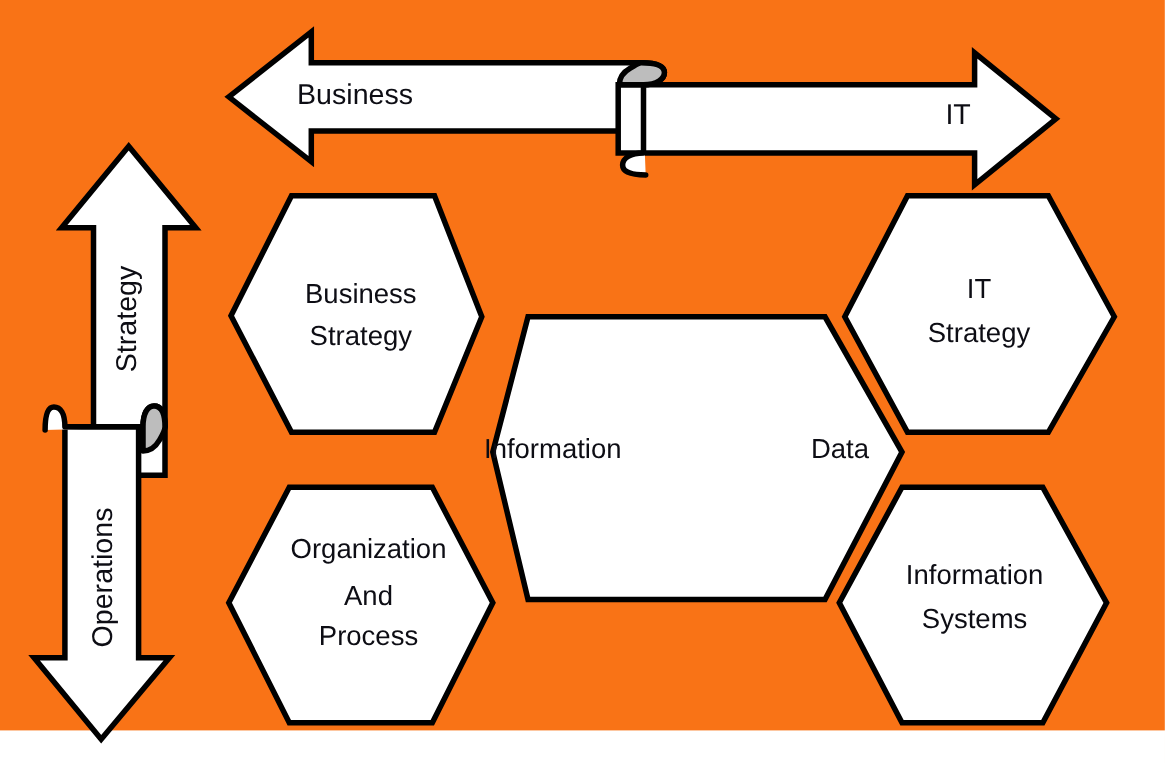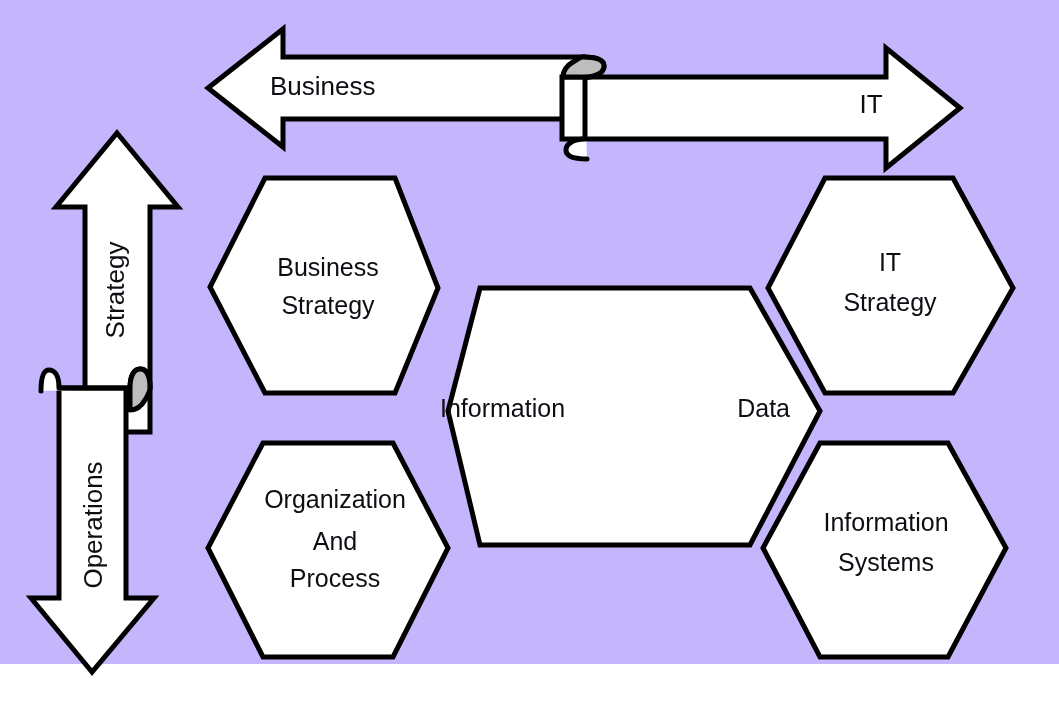--- a/index.html
+++ b/index.html
@@ -10,21 +10,21 @@
   body {
     width: 1059px;
     height: 702px;
     font-family: "Liberation Sans", sans-serif;
     overflow: hidden;
   }
   #diagram-root {
     position: relative;
     width: 1059px;
     height: 664px;
-    background: #c4b5fd;
+    background: #f97316;
   }
   svg.canvas {
     position: absolute;
     top: 0;
     left: 0;
     width: 1059px;
     height: 702px;
   }
   .shape-outline {
     fill: #ffffff;

